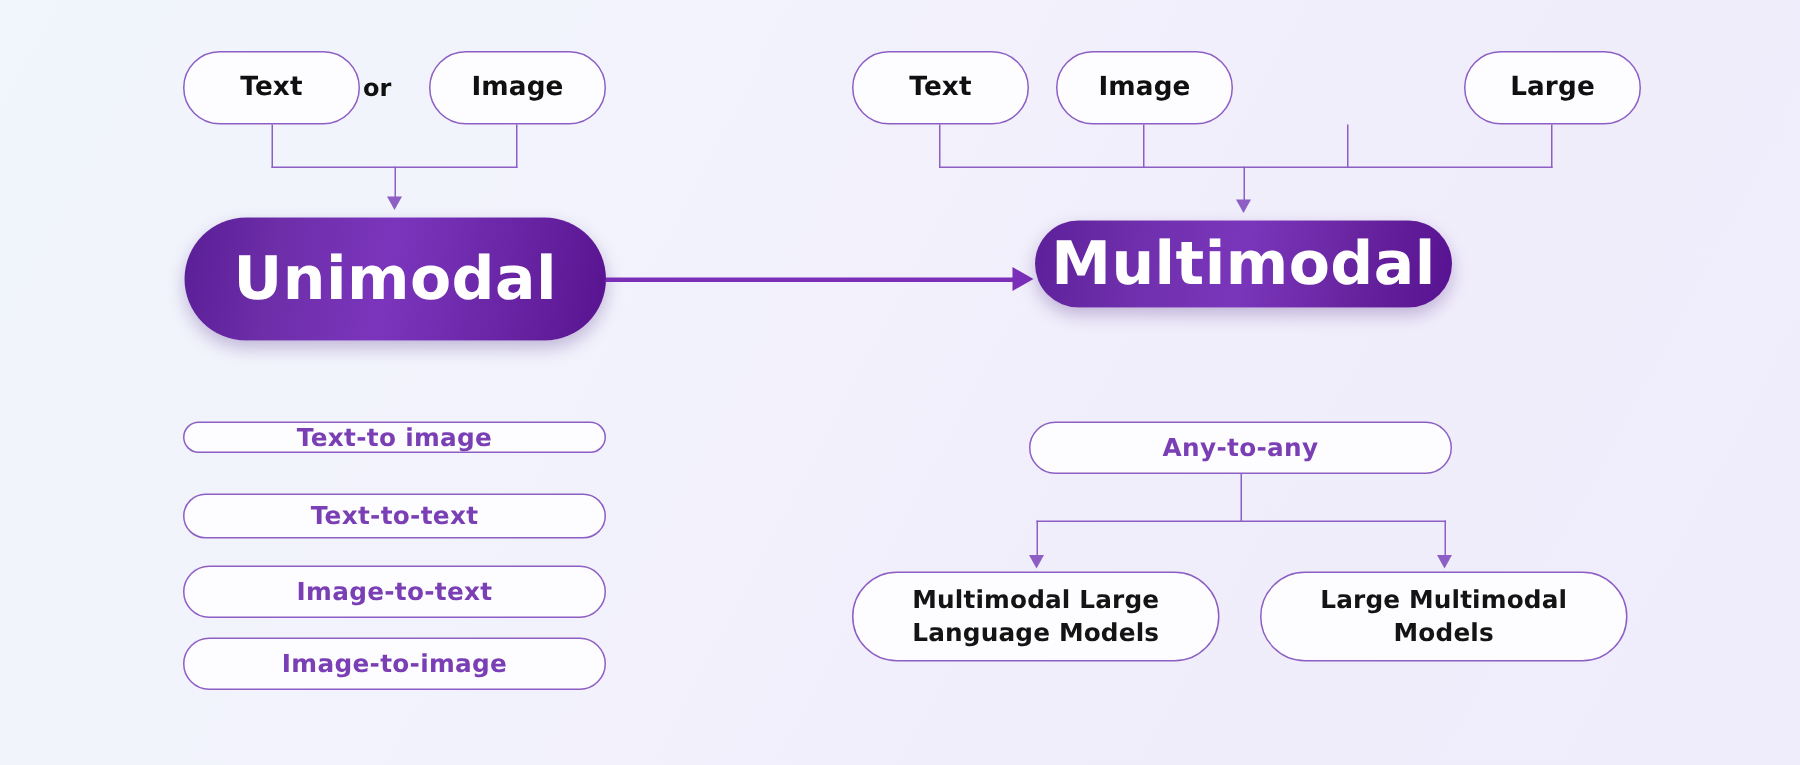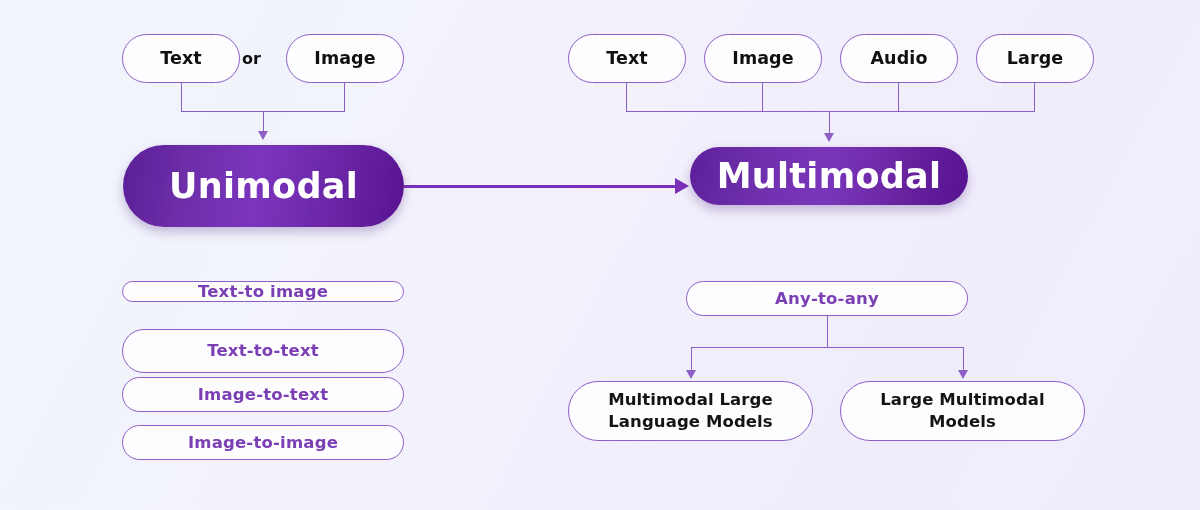--- a/index.html
+++ b/index.html
@@ -62,21 +62,21 @@
   
   .capsule {
     position: absolute;
     box-sizing: border-box;
     display: flex;
     align-items: center;
     justify-content: center;
     border-radius: 999px;
     color: #ffffff;
     font-weight: 800;
-    font-size: 35px;
+    font-size: 40px;
     letter-spacing: 0.3px;
     box-shadow: 0 5px 11px rgba(70, 24, 124, 0.28);
   }
   .capsule.left {
     background: linear-gradient(100deg, #5a1e97 0%, #6d2ea8 22%, #7b35bd 48%, #6a26a6 74%, #58148f 100%);
   }
   .capsule.right {
     background: linear-gradient(100deg, #5d2099 0%, #6f2fac 24%, #7a36bb 50%, #68249f 76%, #561290 100%);
   }
 
@@ -142,44 +142,41 @@
   </div>
 
   <div class="ln thick h" style="left:404px; top:184.5px; width:272px;"></div>
   <div class="arrow-right" style="left:675px; top:177.5px;"></div>
 
   <div class="node modality" style="left:568px; top:34px; width:118px; height:49px;">
     <span>Text</span>
   </div>
   <div class="node modality" style="left:704px; top:34px; width:118px; height:49px;">
     <span>Image</span>
-  </div>
-  <div class="node modality" style="left:840px; top:34px; width:118px; height:49px;">
-    <span>Audio</span>
   </div>
   <div class="node modality" style="left:976px; top:34px; width:118px; height:49px;">
     <span>Large</span>
   </div>
 
   <div class="ln v" style="left:626px; top:83px; height:29px;"></div>
   <div class="ln v" style="left:762px; top:83px; height:29px;"></div>
   <div class="ln v" style="left:898px; top:83px; height:29px;"></div>
   <div class="ln v" style="left:1034px; top:83px; height:29px;"></div>
   <div class="ln h" style="left:626px; top:111px; width:409px;"></div>
   <div class="ln v" style="left:829px; top:111px; height:24px;"></div>
   <div class="arrow-down" style="left:824px; top:133px;"></div>
 
   <div class="capsule right" style="left:690px; top:147px; width:278px; height:58px;">
     <span>Multimodal</span>
   </div>
 
   <div class="node capability" style="left:122px; top:281px; width:282px; height:21px;">
     <span>Text-to image</span>
   </div>
-  <div class="node capability" style="left:122px; top:329px; width:282px; height:44px;">
+  <div class="node capability" style="left:122px; top:329px; width:282px; height:30px;">
     <span>Text-to-text</span>
   </div>
   <div class="node capability" style="left:122px; top:377px; width:282px; height:35px;">
     <span>Image-to-text</span>
   </div>
   <div class="node capability" style="left:122px; top:425px; width:282px; height:35px;">
     <span>Image-to-image</span>
   </div>
 
   <div class="node capability" style="left:686px; top:281px; width:282px; height:35px;">

